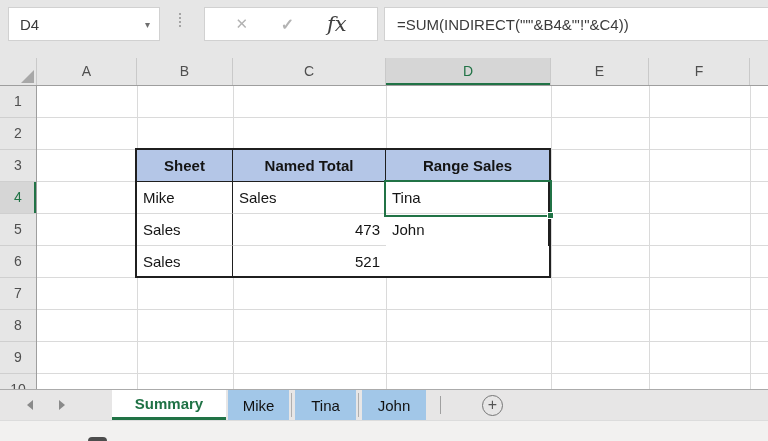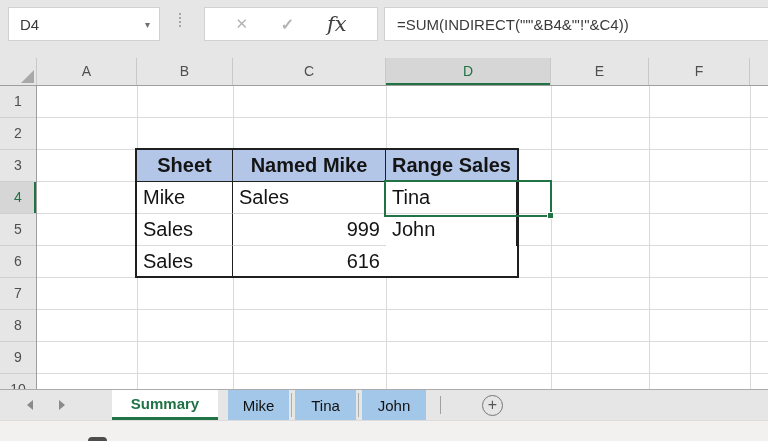--- a/index.html
+++ b/index.html
@@ -61,25 +61,25 @@
   .rowh.sel { background:#D6D6D6; color:#217346; box-shadow:inset -2px 0 0 #217346; }
   .cells {
     flex:1; position:relative; overflow:hidden;
     background:repeating-linear-gradient(to bottom, #ffffff 0px, #ffffff 31px, #DADADA 31px, #DADADA 32px);
   }
   .vline { position:absolute; top:0; bottom:0; width:1px; background:#DADADA; }
   .vl-1{left:100px}.vl-2{left:196px}.vl-3{left:349px}.vl-4{left:514px}.vl-5{left:612px}.vl-6{left:713px}
 
   
   .xl-table {
-    position:absolute; left:98px; top:62px; width:384px; height:130px;
+    position:absolute; left:98px; top:62px; width:416px; height:130px;
     border:2px solid #1f1f1f; background:#fff;
     display:grid; grid-template-columns:96px 153px 1fr;
     grid-template-rows:32px 32px 32px 1fr;
-    font-size:20px; color:#141414;
+    font-size:15px; color:#141414;
   }
   .xl-th {
     background:#B4C6E7; font-weight:bold; text-align:center; line-height:31px;
     border-bottom:1px solid #1f1f1f;
   }
   .xl-td { line-height:31px; padding-left:6px; }
   .xl-td.num { text-align:right; padding-left:0; padding-right:6px; }
   .bR { border-right:1px solid #1f1f1f; }
   .bGrid { border-bottom:1px solid #DADADA; }
 
@@ -93,21 +93,21 @@
     background:#217346; border:1px solid #ffffff; pointer-events:auto;
   }
 
   
   .tabbar { position:relative; height:31px; background:#E7E6E6; border-top:1px solid #ABABAB; }
   .nav-arrow { position:absolute; top:10px; width:0; height:0; }
   .nav-left  { left:27px; border-top:5px solid transparent; border-bottom:5px solid transparent; border-right:6px solid #8A8A8A; }
   .nav-right { left:59px; border-top:5px solid transparent; border-bottom:5px solid transparent; border-left:6px solid #8A8A8A; }
   .tab { position:absolute; top:0; bottom:0; font-size:15px; text-align:center;
          display:flex; align-items:center; justify-content:center; }
-  .tab-summary { left:112px; width:106px; background:#fff; color:#1F7245; font-weight:bold;
+  .tab-summary { left:112px; width:114px; background:#fff; color:#1F7245; font-weight:bold;
                  border-bottom:3px solid #217346; }
   .tab-mike { left:228px; width:61px; background:#A2C7E8; color:#111; }
   .tab-tina { left:295px; width:61px; background:#A2C7E8; color:#111; }
   .tab-john { left:362px; width:64px; background:#A2C7E8; color:#111; }
   .tab-div { position:absolute; width:1px; background:#AFAFAF; top:3px; bottom:3px; }
   .td-1{left:291px}.td-2{left:358px}
   .td-3{left:440px; top:6px; bottom:6px; background:#A0A0A0;}
   .add-sheet {
     position:absolute; left:482px; top:5px; width:21px; height:21px; border-radius:50%;
     border:1px solid #767676; color:#555; font-size:16px; line-height:18px; text-align:center;
@@ -176,33 +176,33 @@
     <div class="cells">
       <div class="vline vl-1"></div>
       <div class="vline vl-2"></div>
       <div class="vline vl-3"></div>
       <div class="vline vl-4"></div>
       <div class="vline vl-5"></div>
       <div class="vline vl-6"></div>
 
       <div class="xl-table">
         <div class="xl-th bR">Sheet</div>
-        <div class="xl-th bR">Named Mike</div>
+        <div class="xl-th bR">Named Total</div>
         <div class="xl-th">Range Sales</div>
 
         <div class="xl-td bR bGrid">Mike</div>
         <div class="xl-td bR bGrid">Sales</div>
 
         <div class="xl-td bR bGrid">Tina</div>
         <div class="xl-td bR bGrid">Sales</div>
-        <div class="xl-td num bGrid">999</div>
+        <div class="xl-td num bGrid">473</div>
 
         <div class="xl-td bR">John</div>
         <div class="xl-td bR">Sales</div>
-        <div class="xl-td num">616</div>
+        <div class="xl-td num">521</div>
       </div>
 
       <div class="sel-box">
         <div class="fill-handle"></div>
       </div>
     </div>
   </div>
 
   <div class="tabbar">
     <div class="nav-arrow nav-left"></div>

